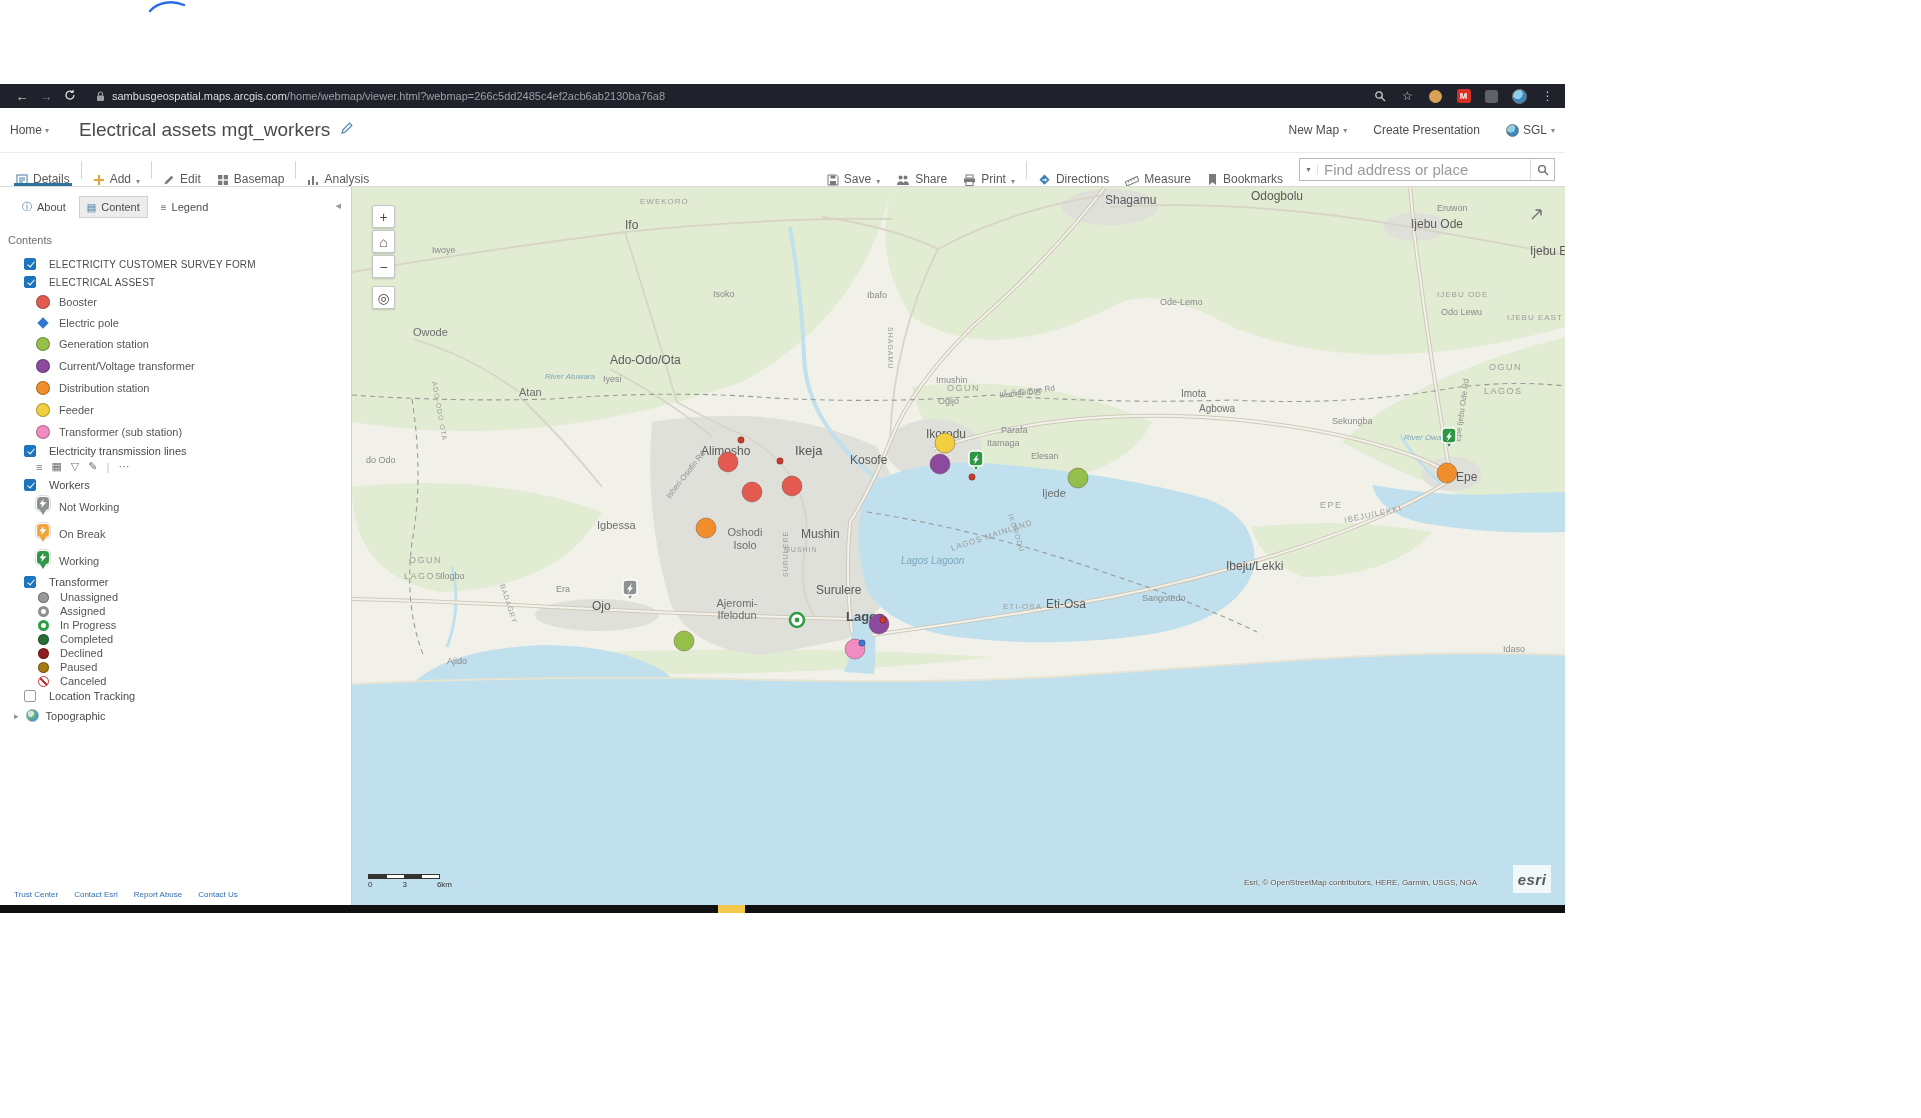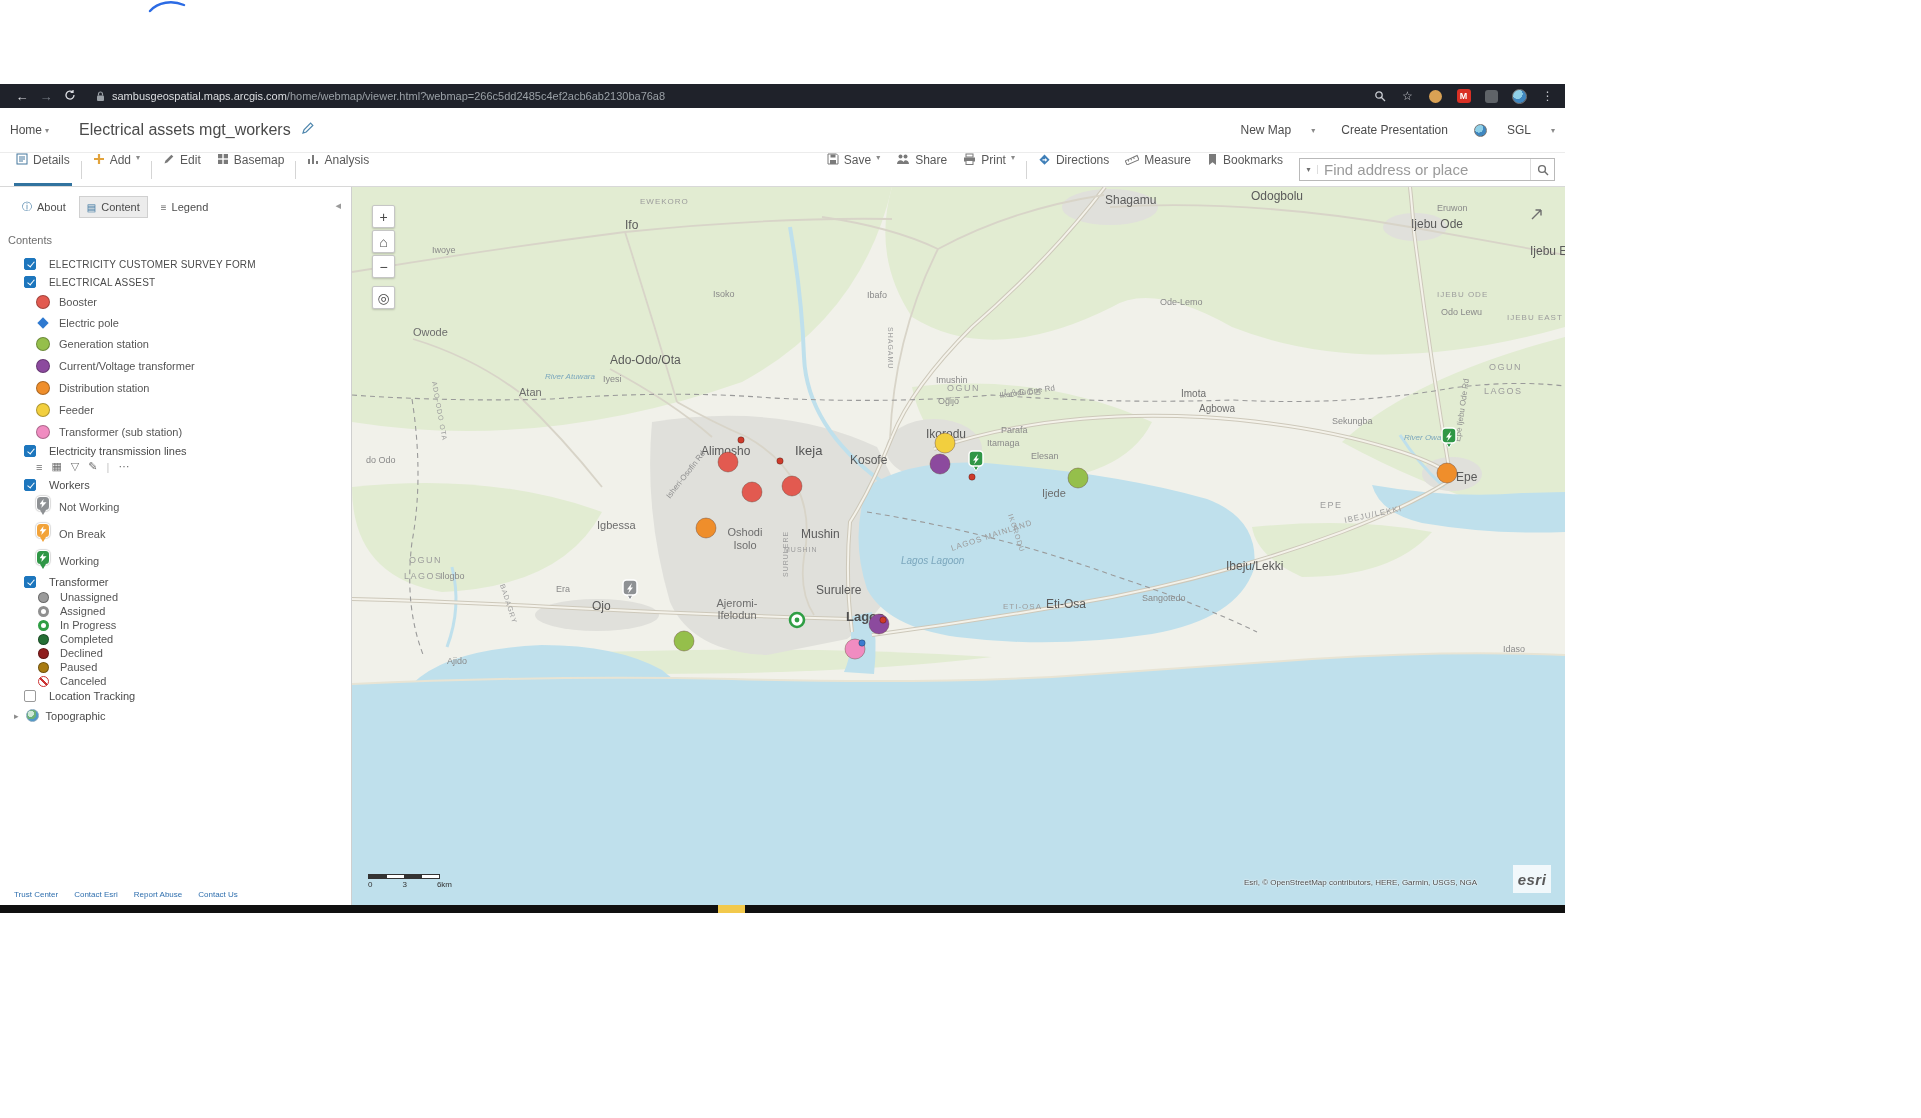--- a/index.html
+++ b/index.html
@@ -16,27 +16,27 @@
   .url .path{color:#9aa0a6}
   .browser-right{margin-left:auto;display:flex;align-items:center;gap:13px}
   .bi{width:15px;height:15px;display:flex;align-items:center;justify-content:center;font-size:12px;color:#c9ccd1;cursor:pointer}
   .ext-m{width:14px;height:14px;border-radius:3px;background:#d93025;color:#fff;font-size:9px;font-weight:bold;display:flex;align-items:center;justify-content:center}
   .ext-dark{width:13px;height:13px;border-radius:3px;background:#5f6368}
   .ext-circle{width:13px;height:13px;border-radius:50%;background:#d9a154}
   .avatar{width:15px;height:15px;border-radius:50%;background:radial-gradient(circle at 35% 30%,#8fd0e8 0 40%,#3f87c0 41% 75%,#2c5f8e 76%);border:1px solid #777}
   
   .app-header{height:44px;display:flex;align-items:center;padding:0 10px;background:#fff}
   .home-lbl{font-size:12px;color:#4c4c4c;margin-right:30px;display:flex;align-items:center;gap:3px;cursor:pointer}
-  .map-title{font-size:16px;color:#4a4a4a;margin-right:10px}
+  .map-title{font-size:19px;color:#4a4a4a;margin-right:10px}
   .hdr-right{margin-left:auto;display:flex;align-items:center;gap:26px;font-size:12px;color:#4c4c4c}
-  .hdr-item{display:flex;align-items:center;gap:20px;cursor:pointer}
+  .hdr-item{display:flex;align-items:center;gap:4px;cursor:pointer}
   .caret{font-size:8px;color:#8a8a8a}
   
   .app-toolbar{height:35px;border-bottom:1px solid #d8d8d8;border-top:1px solid #ececec;display:flex;align-items:center;padding:0 8px;font-size:12px;color:#595959}
-  .tb-item{display:flex;align-items:flex-start;gap:5px;padding:0 8px;height:100%;position:relative;cursor:pointer;white-space:nowrap}
+  .tb-item{display:flex;align-items:flex-end;gap:5px;padding:0 8px;height:100%;position:relative;cursor:pointer;white-space:nowrap}
   .tb-item.active::after{content:"";position:absolute;left:6px;right:6px;bottom:0;height:3px;background:#31739f}
   .tb-sep{width:1px;height:18px;background:#d5d5d5;margin:0 3px;flex:none}
   .tb-spacer{flex:1}
   .find-box{display:flex;align-items:center;border:1px solid #b9b9b9;height:23px;margin-left:8px;margin-right:2px;background:#fff;flex:none}
   .find-caret{width:18px;text-align:center;border-right:1px solid #ddd;color:#707070;font-size:8px;cursor:pointer}
   .find-input{border:0;outline:0;width:212px;font-size:15px;padding:0 6px;color:#333;font-family:"Liberation Sans",sans-serif}
   .find-input::placeholder{color:#9a9a9a}
   .find-btn{width:24px;height:100%;display:flex;align-items:center;justify-content:center;border-left:1px solid #ddd;cursor:pointer}
   
   .content{display:flex;height:718px}

